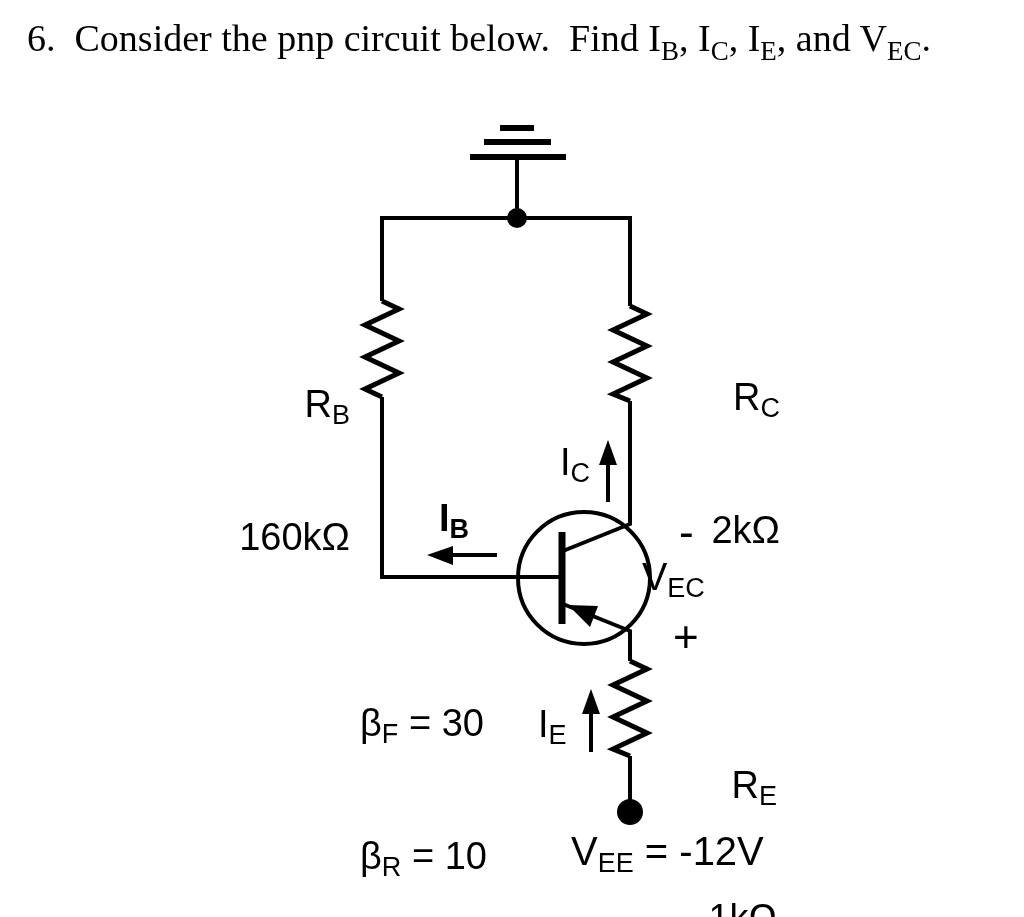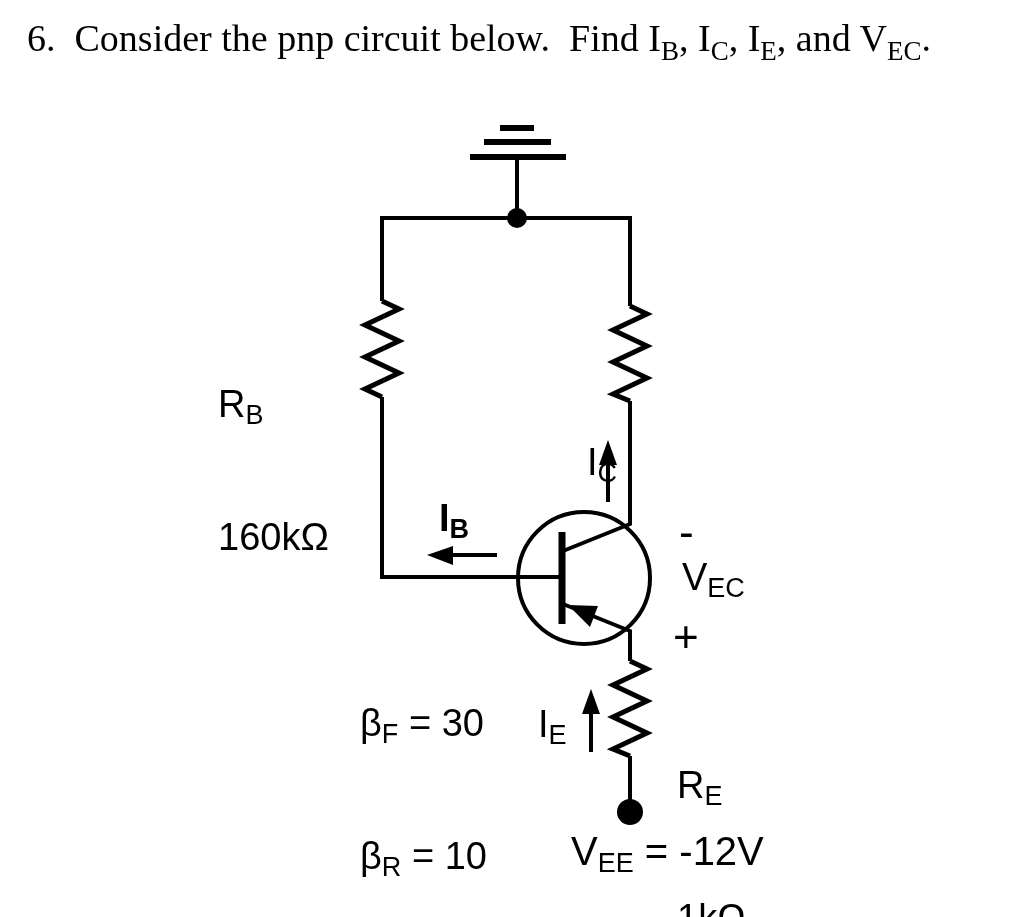--- a/index.html
+++ b/index.html
@@ -34,21 +34,21 @@
     position: absolute;
     font-size: 38px;
     line-height: 1.13;
     color: #000;
     white-space: pre;
   }
   .lbl .sub {
     font-size: 27px;
     vertical-align: -7px;
   }
-  .center { text-align: left; }
+  .center { text-align: right; }
   .sign { font-size: 44px; line-height: 1; }
 </style>
 </head>
 <body>
 
 <div class="page">
 
   <div class="title"><span>6.  Consider the pnp circuit below.  Find I</span><sub>B</sub><span>, I</span><sub>C</sub><span>, I</span><sub>E</sub><span>, and V</span><sub>EC</sub><span>.</span></div>
 
   <svg class="circuit" width="1024" height="917" viewBox="0 0 1024 917">
@@ -94,27 +94,31 @@
         <polygon points="591,689 582,714 600,714" fill="#000000" stroke="none"></polygon>
       </g>
     </g>
   </svg>
 
   <div class="lbl center" style="left:218px; top:297px; width:132px;">
     <div><span>R</span><span class="sub">B</span></div>
     <div>160kΩ</div>
   </div>
 
+  <div class="lbl center" style="left:662px; top:290px; width:118px;">
+    <div><span>R</span><span class="sub">C</span></div>
+    <div>2kΩ</div>
+  </div>
 
-  <div class="lbl" style="left:560px; top:441px;margin-left:27px;"><span>I</span><span class="sub">C</span></div>
+  <div class="lbl" style="left:560px; top:441px;"><span>I</span><span class="sub">C</span></div>
 
   <div class="lbl" style="left:439px; top:497px;font-weight:bold;"><span>I</span><span class="sub">B</span></div>
 
   <div class="lbl sign" style="left:679px; top:510px;"><span>-</span></div>
-  <div class="lbl" style="left:682px; top:556px;"><span>V</span><span class="sub">EC</span></div>
+  <div class="lbl" style="left:642px; top:556px;"><span>V</span><span class="sub">EC</span></div>
   <div class="lbl sign" style="left:673px; top:615px;"><span>+</span></div>
 
   <div class="lbl" style="left:360px; top:616px;">
     <div><span>β</span><span class="sub">F</span><span> = 30</span></div>
     <div><span>β</span><span class="sub">R</span><span> = 10</span></div>
   </div>
 
   <div class="lbl" style="left:538px; top:703px;"><span>I</span><span class="sub">E</span></div>
 
   <div class="lbl center" style="left:677px; top:678px; width:100px;">

